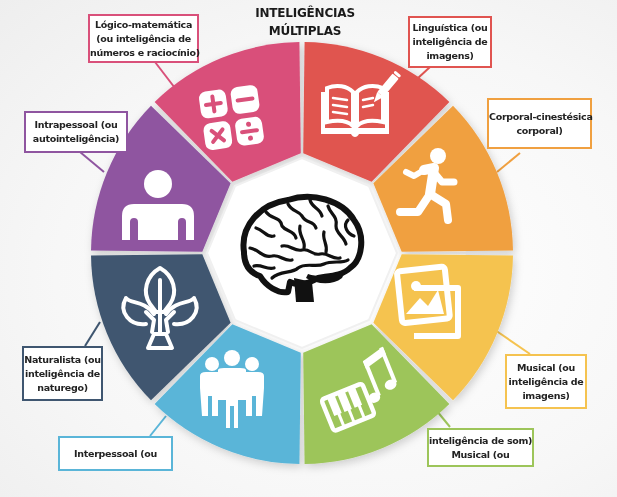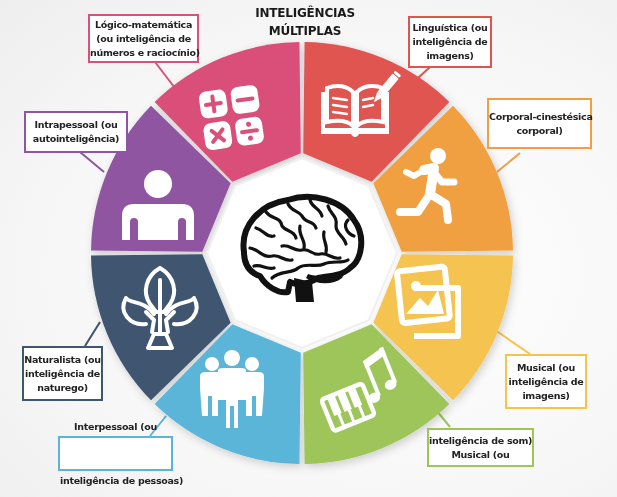--- a/index.html
+++ b/index.html
@@ -203,21 +203,20 @@
   <span>imagens)</span>
 </div>
 
 <div class="label" style="left:427px; top:428px; width:107px; height:39px; border-color:#9dc55a;">
   <span>inteligência de som)</span>
   <span>Musical (ou</span>
 </div>
 
 <div class="label" style="left:58px; top:436px; width:115px; height:35px; border-color:#5ab5d8;gap:40px;">
   <span>Interpessoal (ou</span>
-  <span>inteligência de pessoas)</span>
 </div>
 
 <div class="label" style="left:22px; top:346px; width:81px; height:55px; border-color:#3f5670;">
   <span>Naturalista (ou</span>
   <span>inteligência de</span>
   <span>naturego)</span>
 </div>
 
 <div class="label" style="left:24px; top:111px; width:104px; height:42px; border-color:#8f55a0;">
   <span>Intrapessoal (ou</span>

